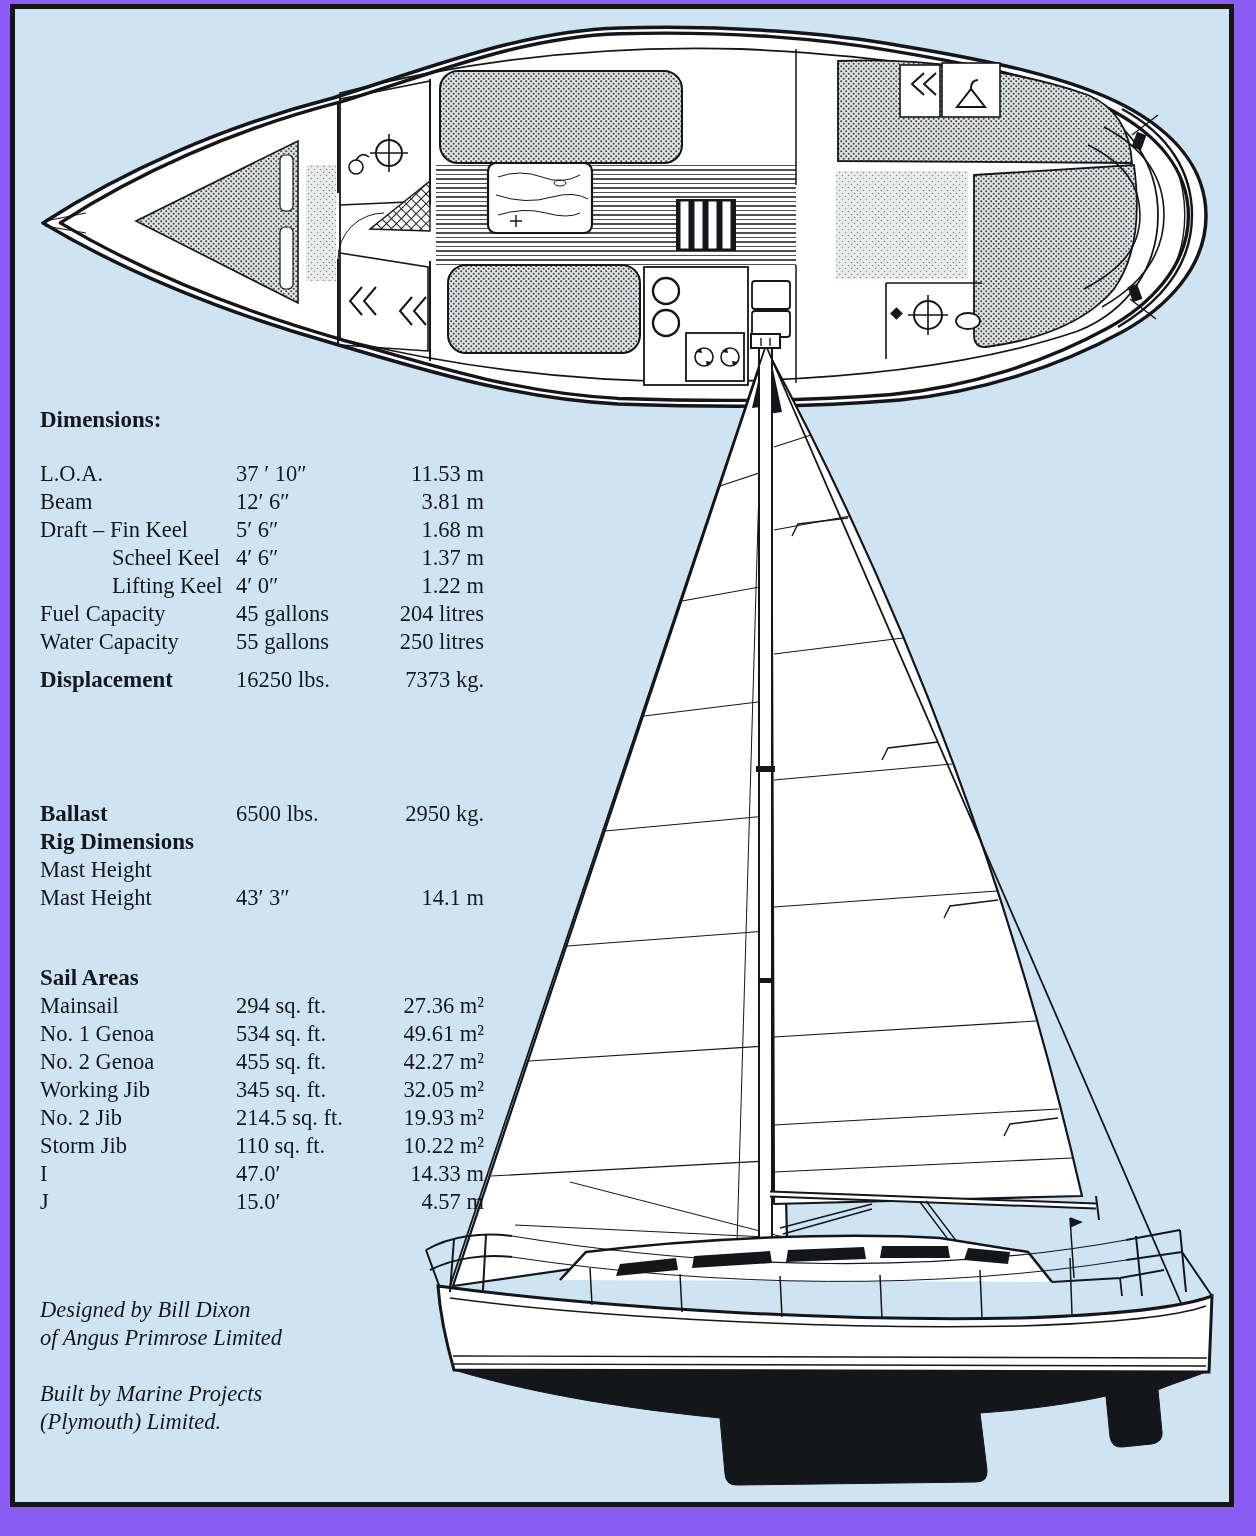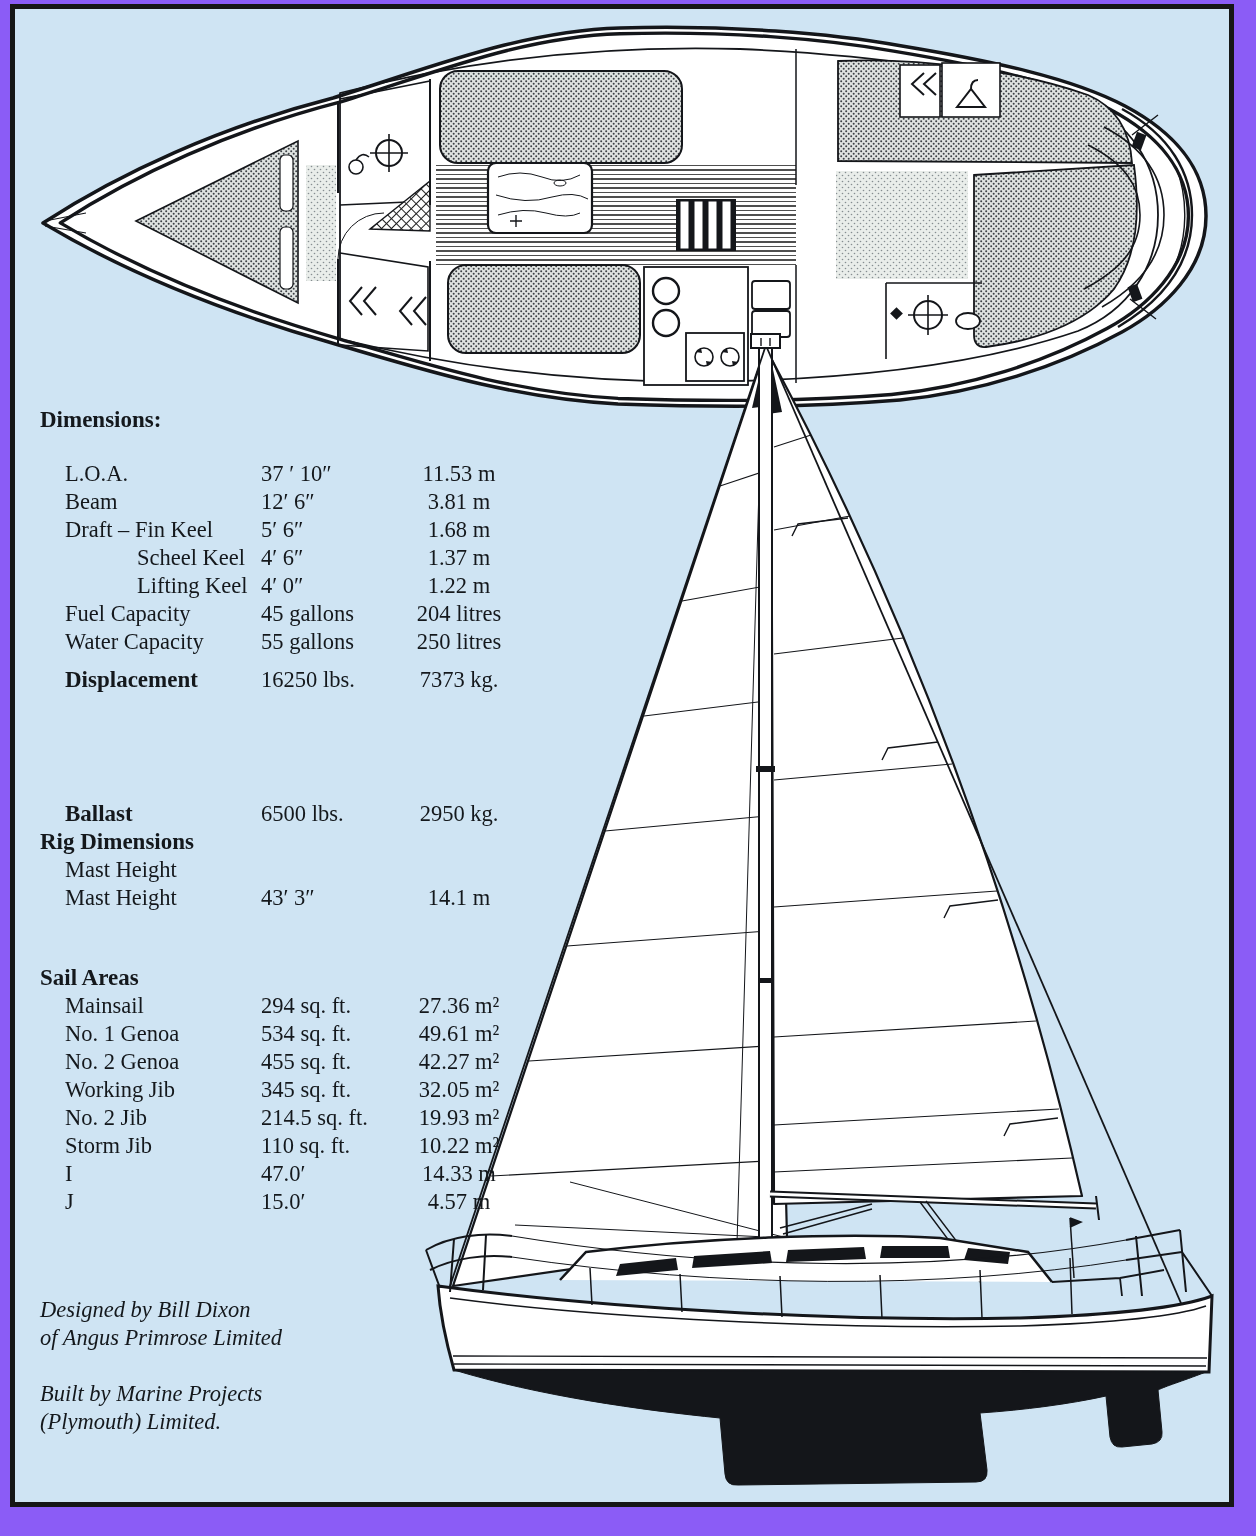--- a/index.html
+++ b/index.html
@@ -8,25 +8,25 @@
     background:#eef0ec;
     font-family:"Liberation Serif","DejaVu Serif",serif;
   }
   .page{position:relative;width:1256px;height:1536px;background:#8b5cf6;overflow:hidden;}
   .panel{
     position:absolute;left:10px;top:4px;width:1224px;height:1503px;
     background:#cfe4f3;border:5px solid #161616;box-sizing:border-box;
   }
   svg{position:absolute;}
   .spec{position:absolute;left:40px;width:448px;color:#14181c;font-size:22.5px;line-height:28px;}
-  .row{display:grid;grid-template-columns:196px 148px 100px;margin-left:25px;}
+  .row{display:grid;grid-template-columns:196px 148px 100px;}
   .lab{white-space:nowrap;}
   .lab.indent{padding-left:72px;}
   .imp{white-space:nowrap;}
-  .met{text-align:center;white-space:nowrap;}
+  .met{text-align:right;white-space:nowrap;}
   .hd{font-weight:bold;font-size:23px;line-height:28px;margin:0;}
   .gap{height:26px;}
   .credits{position:absolute;left:40px;width:360px;color:#14181c;
     font-size:22.5px;line-height:28px;font-style:italic;}
 </style>
 </head>
 <body>
 
 <div class="page">
   <div class="panel"></div>

